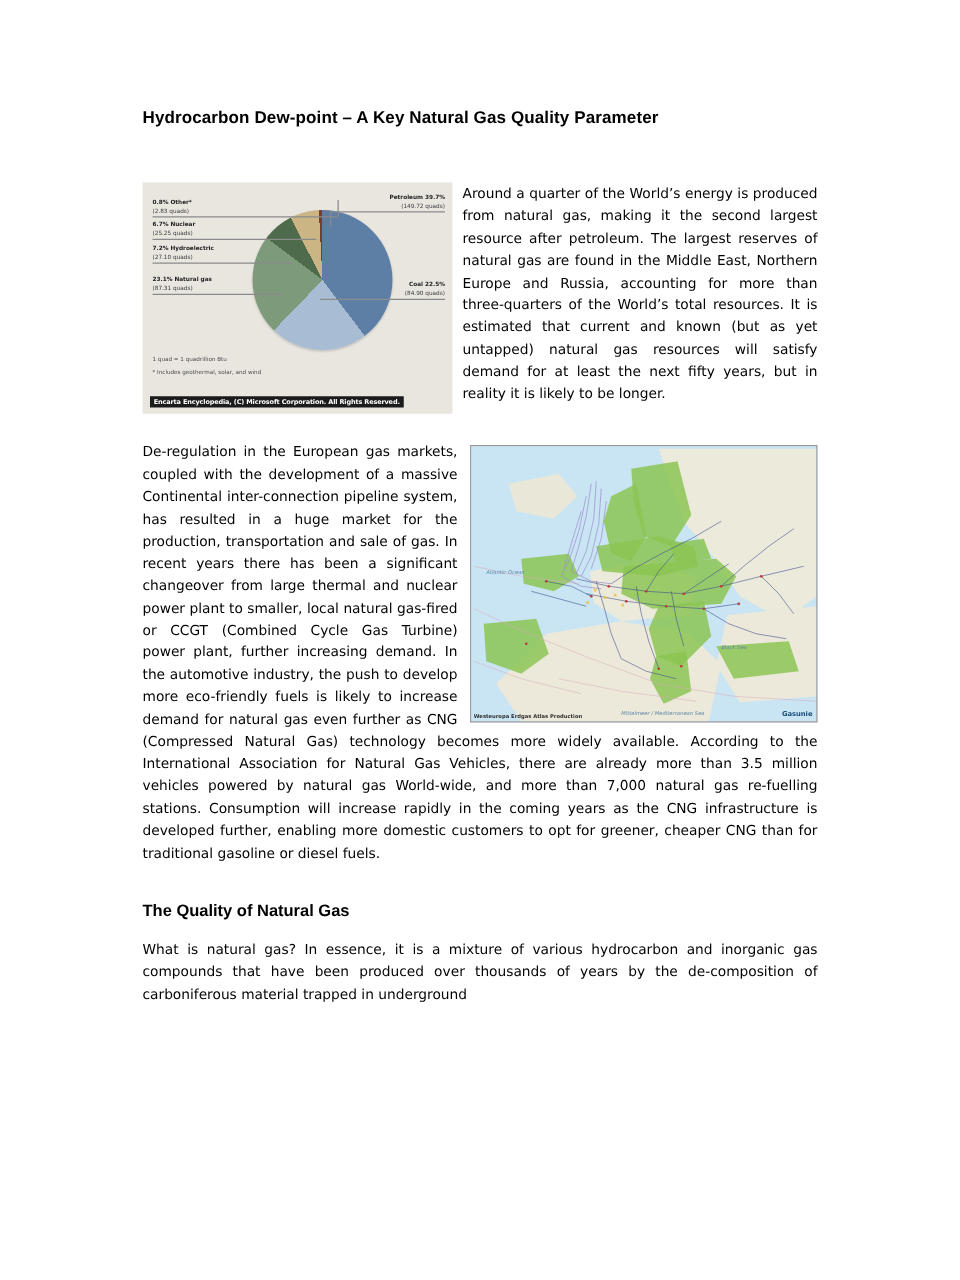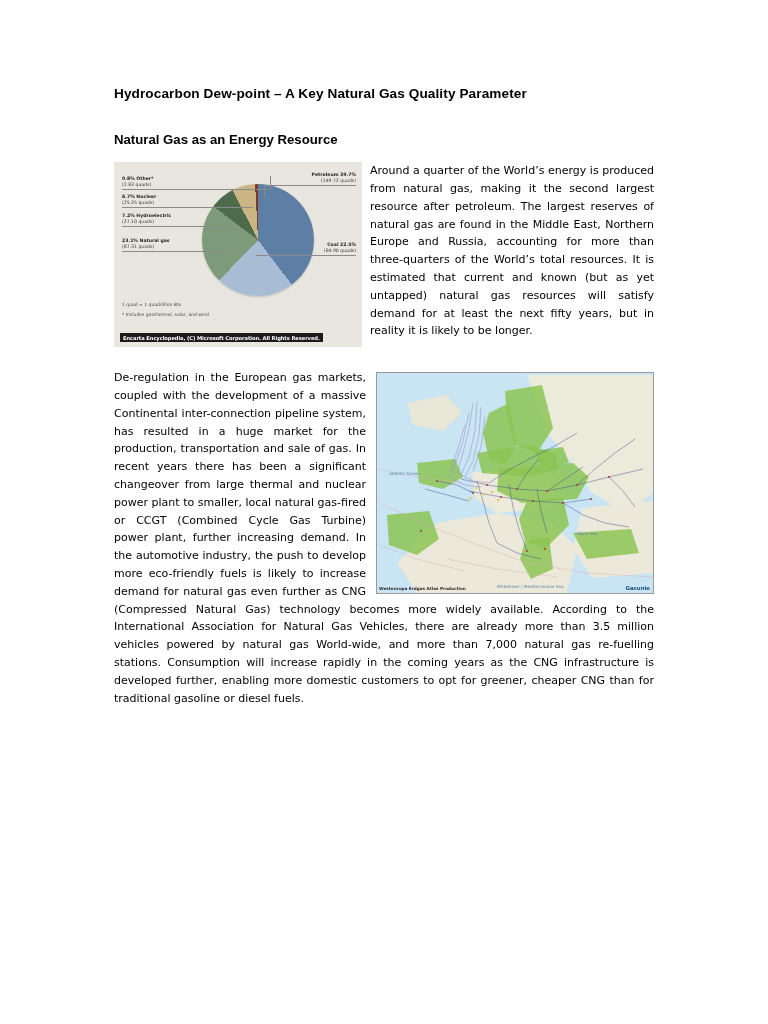--- a/index.html
+++ b/index.html
@@ -170,21 +170,20 @@
 </head>
 <body>
 
 <div class="page">
   <div class="content">
 
     <h1 class="doc-title">Hydrocarbon Dew-point – A Key Natural Gas Quality Parameter</h1>
 
     <div class="spacer-lg"></div>
 
-    <h2 class="section-head">Natural Gas as an Energy Resource</h2>
 
     <div class="spacer-sm"></div>
 
     <div class="figure-pie">
       <div class="pie-wrap">
 
         <div class="pie-disc"></div>
 
         <div class="lbl" style="left:8px; top:14px;">
           <b>0.8% Other*</b><br><span>(2.83 quads)</span>
@@ -325,18 +324,20 @@
       <div class="map-credit-l">Westeuropa Erdgas Atlas Production</div>
       <div class="map-credit-r">Gasunie</div>
     </div>
 
     <p class="body-text">De-regulation in the European gas markets, coupled with the development of a massive Continental inter-connection pipeline system, has resulted in a huge market for the production, transportation and sale of gas. In recent years there has been a significant changeover from large thermal and nuclear power plant to smaller, local natural gas-fired or CCGT (Combined Cycle Gas Turbine) power plant, further increasing demand. In the automotive industry, the push to develop more eco-friendly fuels is likely to increase demand for natural gas even further as CNG (Compressed Natural Gas) technology becomes more widely available. According to the International Association for Natural Gas Vehicles, there are already more than 3.5 million vehicles powered by natural gas World-wide, and more than 7,000 natural gas re-fuelling stations. Consumption will increase rapidly in the coming years as the CNG infrastructure is developed further, enabling more domestic customers to opt for greener, cheaper CNG than for traditional gasoline or diesel fuels.</p>
 
     <div class="clear"></div>
 
     <div class="spacer-lg"></div>
 
+    <h2 class="section-head">The Quality of Natural Gas</h2>
 
     <div class="spacer-sm"></div>
 
+    <p class="body-text">What is natural gas? In essence, it is a mixture of various hydrocarbon and inorganic gas compounds that have been produced over thousands of years by the de-composition of carboniferous material trapped in underground</p>
 
   </div>
 </div>
 
 </body></html>

